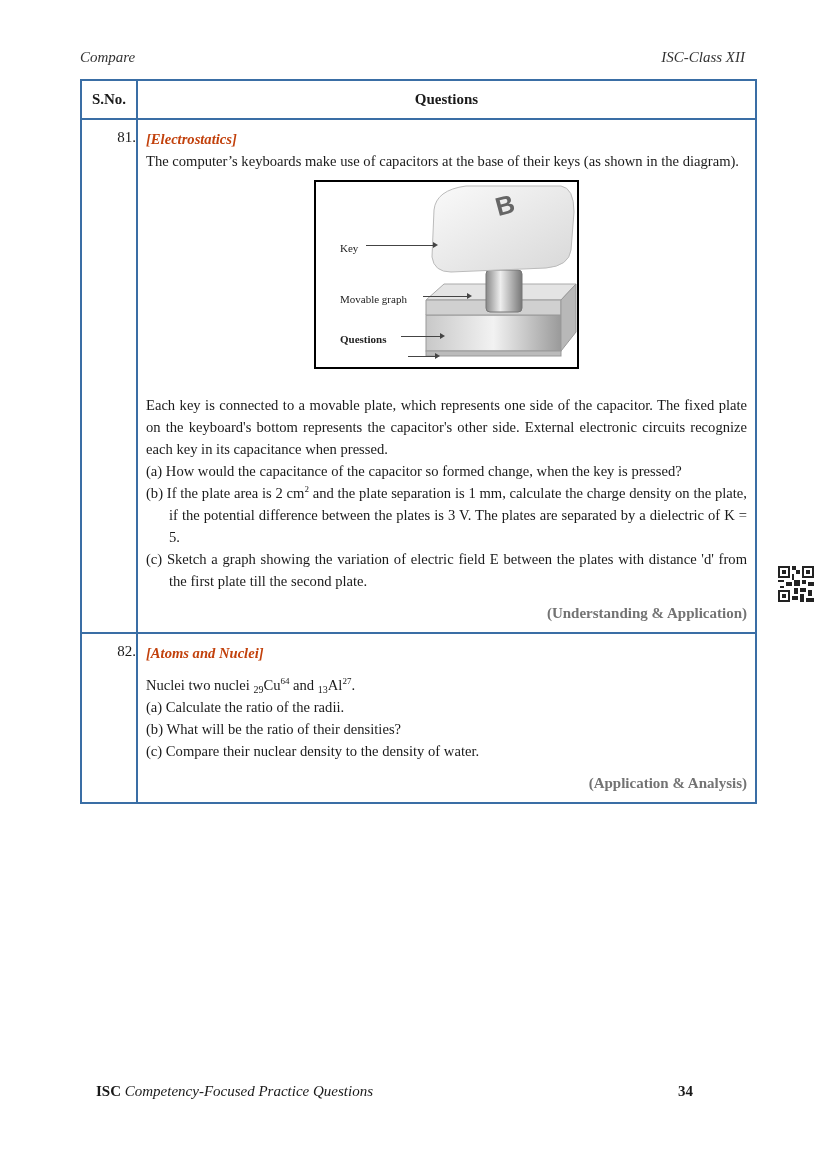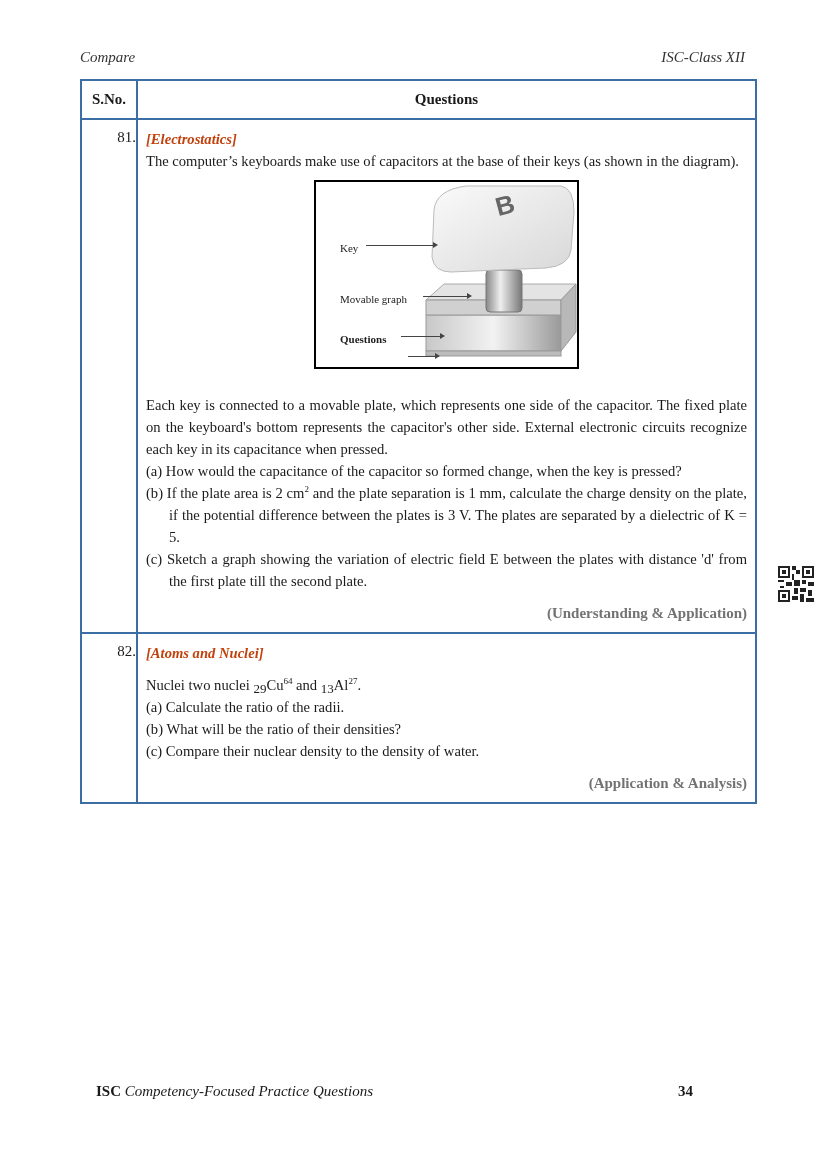--- a/index.html
+++ b/index.html
@@ -14,21 +14,21 @@
   .qtable td, .qtable th { border: 2px solid #3a6ea5; vertical-align: top; }
   .qtable th { height: 39px; font-weight: bold; font-size: 15px; vertical-align: middle; text-align: center; font-family: "Liberation Serif", serif; }
   .col-sno { width: 56px; }
   .sno-cell { text-align: right; font-size: 15px; padding-top: 9px; }
   .q-cell { padding: 8px 8px 8px 8px; font-size: 14.6px; line-height: 22px; }
   .topic { color: #c2410c; font-style: italic; font-weight: bold; font-size: 14.6px; }
   .para { text-align: justify; }
   .subq { padding-left: 23px; text-indent: -23px; text-align: justify; }
   .level { text-align: right; color: #737373; font-weight: bold; font-size: 15px; margin-top: 10px; }
   sup { font-size: 9px; vertical-align: 6px; line-height: 0; }
-  sub { font-size: 13px; vertical-align: -3px; line-height: 0; }
+  sub { font-size: 10px; vertical-align: -3px; line-height: 0; }
 
   .figure { width: 265px; height: 189px; border: 2px solid #000; margin: 8px auto 25px auto; position: relative; background: #fff; overflow: hidden; }
   .fig-label { position: absolute; font-size: 11px; font-family: "Liberation Serif", serif; color: #222; }
   .fig-arrow { position: absolute; height: 1px; background: #444; }
   .fig-arrow::after { content: ""; position: absolute; right: -4px; top: -3px; border-left: 5px solid #444; border-top: 3.5px solid transparent; border-bottom: 3.5px solid transparent; }
 
   .qr { position: absolute; left: 776px; top: 564px; width: 40px; height: 40px; }
 
   .footer-left { position: absolute; left: 96px; top: 1083px; font-size: 15px; }
   .footer-left b { font-weight: bold; }

